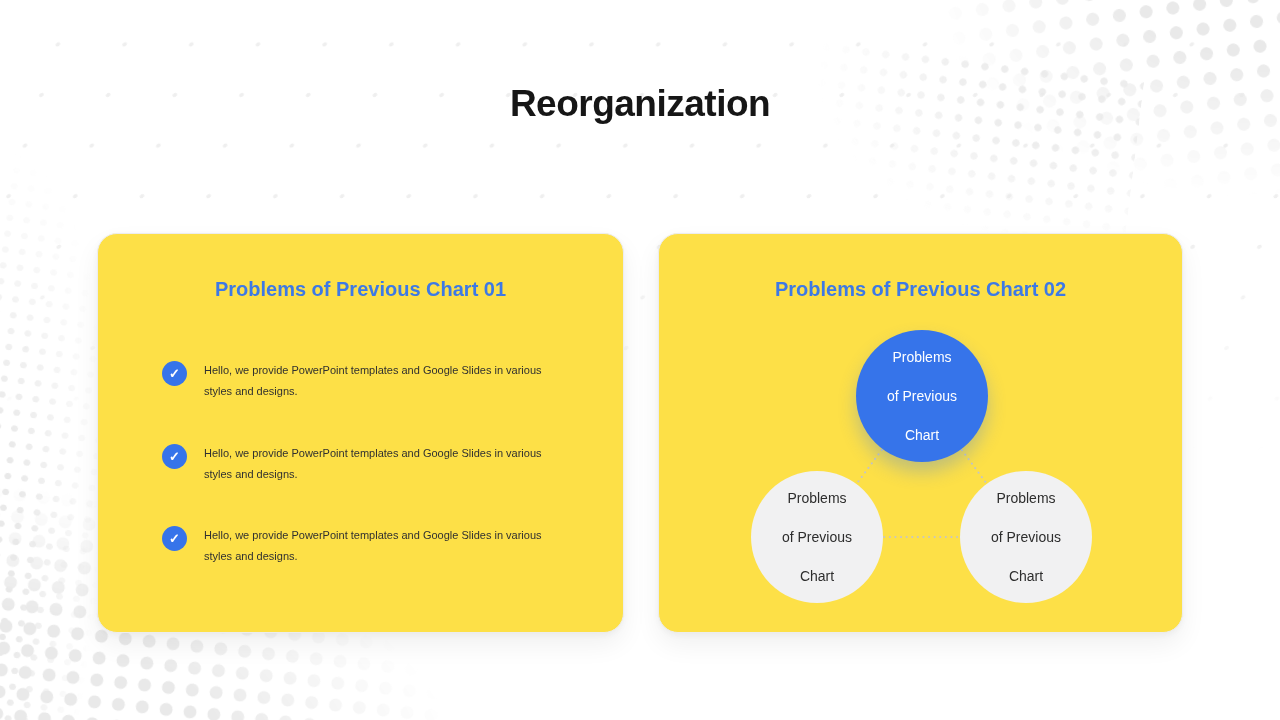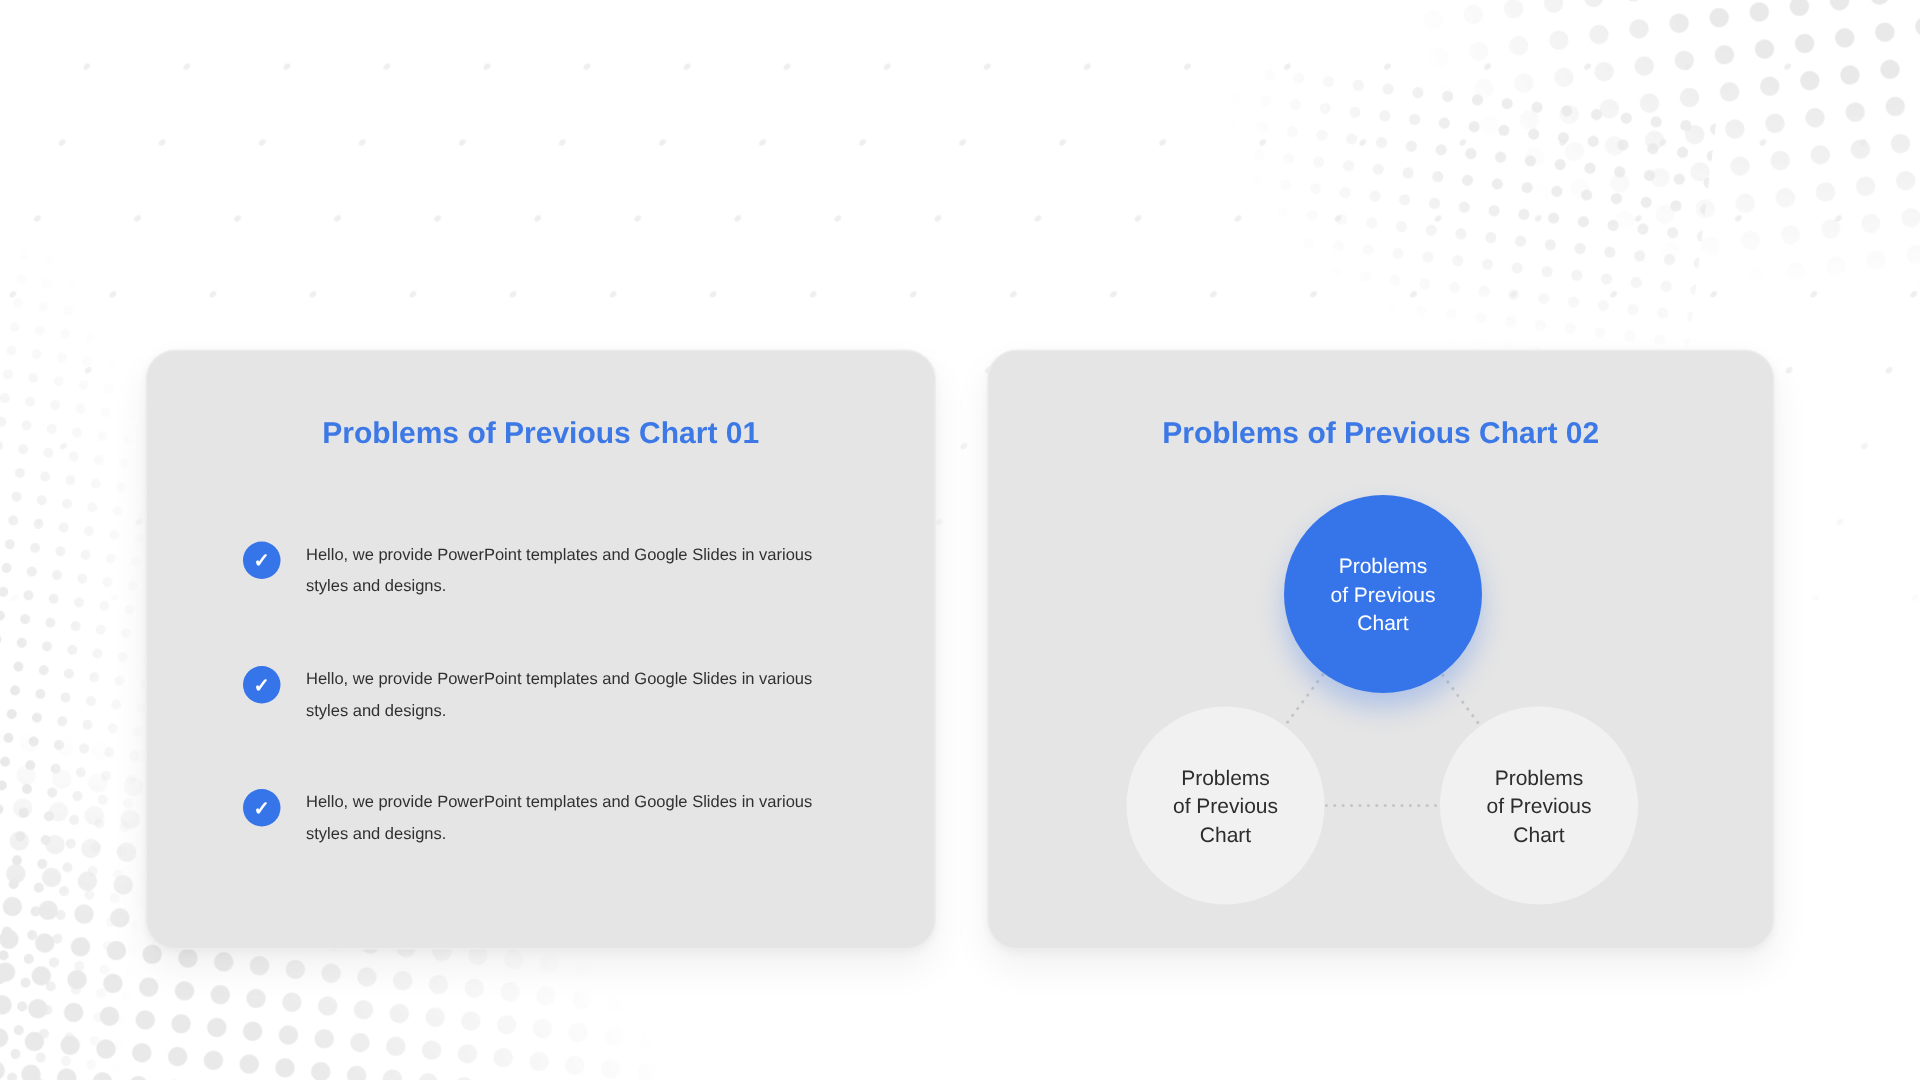--- a/index.html
+++ b/index.html
@@ -78,21 +78,21 @@
     text-align:center;z-index:2;
     color:var(--title-color,#161616);
     font-size:37px;font-weight:700;line-height:51px;
     letter-spacing:-0.5px;
   }
   .title span{display:block;}
 
   
   .card{
     position:absolute;top:233px;height:400px;
-    background:#e5e5e5;
+    background:#fde047;
     border:1px solid var(--card-border,#EDEDED);
     border-radius:20px;
     box-shadow:0 12px 26px rgba(0,0,0,.06), 0 2px 6px rgba(0,0,0,.04);
     z-index:2;
   }
   .card-left{left:97px;width:527px;}
   .card-right{left:658px;width:525px;text-decoration:underline;}
   .card h2{
     position:absolute;top:44px;left:0;width:100%;
     text-align:center;
@@ -119,21 +119,21 @@
     width:352px;
     color:var(--body-text,#303030);
     font-size:11px;line-height:21px;
   }
 
   
   .diagram-lines{position:absolute;top:0;left:0;width:525px;height:400px;}
   .node{
     position:absolute;width:132px;height:132px;border-radius:50%;
     display:flex;flex-direction:column;align-items:center;justify-content:center;
-    text-align:center;font-size:14px;line-height:19px;
+    text-align:center;font-size:14px;line-height:19px;gap:20px;
   }
   .node span{display:block;}
   .node-top{
     left:197px;top:96px;
     background:var(--accent-blue,#3674EA);
     color:#ffffff;
     box-shadow:0 10px 18px rgba(54,116,234,.30);
   }
   .node-gray{
     background:var(--node-gray,#F1F1F2);
@@ -147,20 +147,21 @@
 
 <div class="slide">
 
   <div class="dots dots-sparse"></div>
   <div class="dots dots-tr"></div>
   <div class="dots dots-tr2"></div>
   <div class="dots dots-left"></div>
   <div class="dots dots-bl"></div>
 
   <h1 class="title">
+    <span>Reorganization</span>
   </h1>
 
   <section class="card card-left">
     <h2>Problems of Previous Chart 01</h2>
 
     <div class="bullet-row r0">
       <span class="check">
           <i>✓</i>
         </span>
       <p>Hello, we provide PowerPoint templates and Google Slides in various styles and designs.</p>

